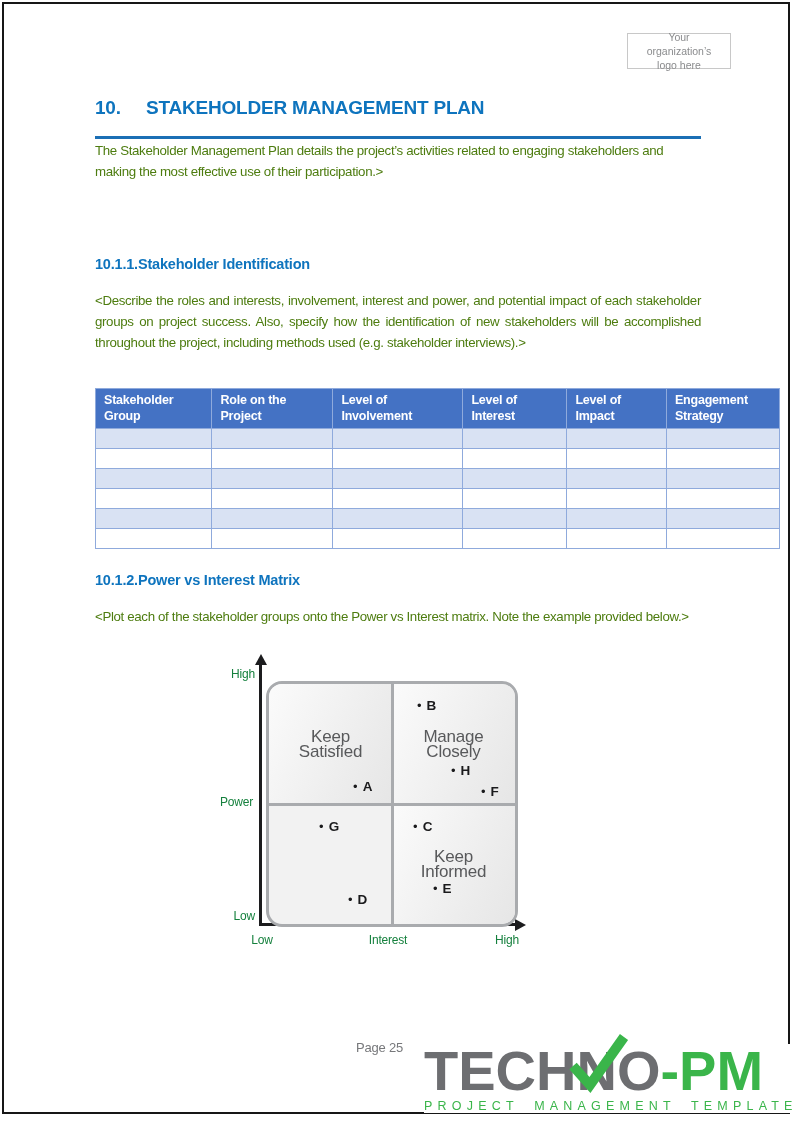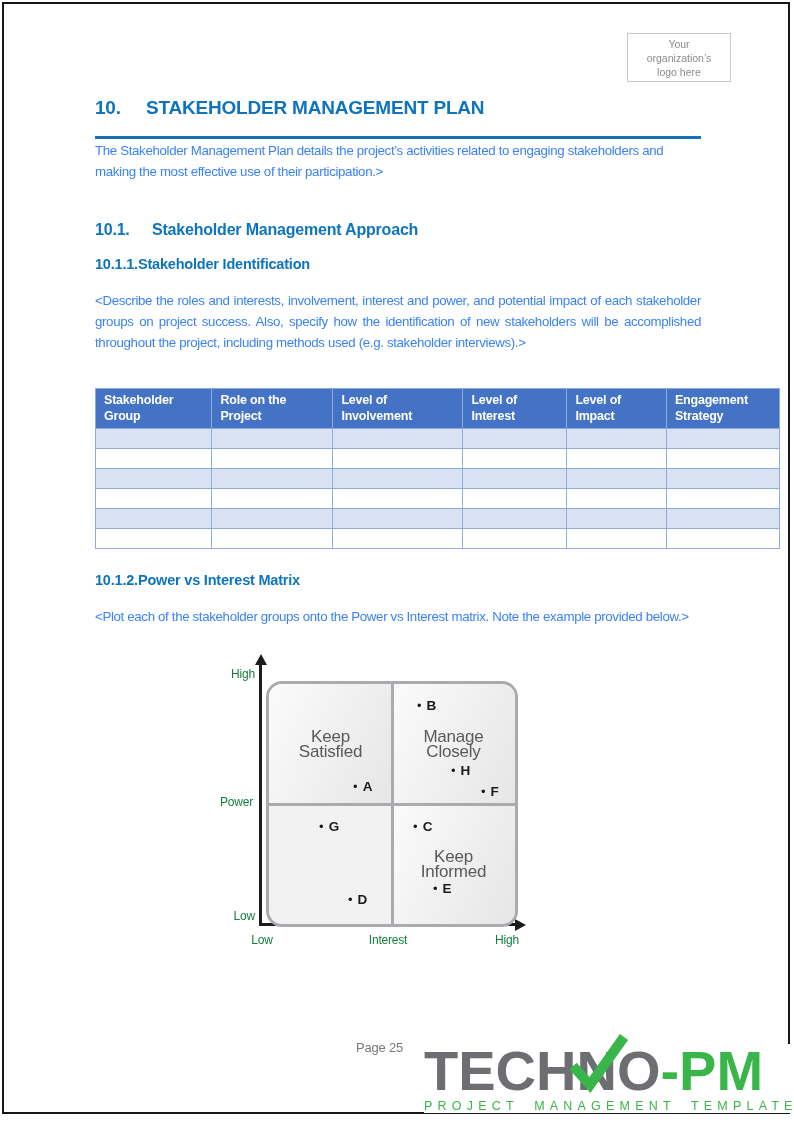--- a/index.html
+++ b/index.html
@@ -8,21 +8,21 @@
     font-family:"Liberation Sans", sans-serif; color:#1d1d1f; overflow:hidden;
   }
   .frame {
     position:absolute; left:2px; top:2px; right:4px; bottom:10px;
     border:2px solid #161616; pointer-events:none;
   }
 
   
   .doc-header { position:absolute; left:95px; top:50px; color:#77787b; font-size:13px; line-height:18px; letter-spacing:-0.2px; }
   .logo-box {
-    position:absolute; left:627px; top:33px; width:104px; height:49px;
+    position:absolute; left:627px; top:33px; width:104px; height:36px;
     border:1px solid #c8c8c8; display:flex; align-items:center; justify-content:center;
     text-align:center; color:#8a8b8d; font-size:10.5px; line-height:14px; padding:2px 9px; box-sizing:border-box;
   }
 
   
   .h1 {
     position:absolute; left:95px; top:97px; width:606px; margin:0;
     color:#0e74be; font-size:19px; font-weight:bold; letter-spacing:-0.2px;
     padding-bottom:17px; border-bottom:3px solid #1b6fb5; display:flex;
   }
@@ -32,21 +32,21 @@
     color:#0e74be; font-size:16px; font-weight:bold; letter-spacing:-0.2px; display:flex;
   }
   .h2-num { display:inline-block; width:57px; }
   .h3 { position:absolute; left:95px; margin:0; color:#0e74be; font-size:14.5px; font-weight:bold; letter-spacing:-0.2px; }
   .h3a { top:256px; }
   .h3b { top:572px; }
 
   
   .para {
     position:absolute; left:95px; width:606px; margin:0;
-    font-size:13.3px; line-height:21px; letter-spacing:-0.35px; color:#3b82f6;
+    font-size:13.3px; line-height:21px; letter-spacing:-0.35px; color:#4d7c0f;
   }
   .p-intro { top:140px; }
   .p-identify { top:290px; text-align:justify; }
   .p-matrix { top:606px; text-align:justify; }
 
   
   .stk-table {
     position:absolute; left:95px; top:388px; width:685px;
     border-collapse:collapse; table-layout:fixed;
   }
@@ -115,24 +115,20 @@
     <span>Your organization’s logo here</span>
   </div>
 
   <h1 class="h1">
     <span class="h1-num">10.</span>
     <span>STAKEHOLDER MANAGEMENT PLAN</span>
   </h1>
 
   <p class="para p-intro">The Stakeholder Management Plan details the project’s activities related to engaging stakeholders and making the most effective use of their participation.&gt;</p>
 
-  <h2 class="h2">
-    <span class="h2-num">10.1.</span>
-    <span>Stakeholder Management Approach</span>
-  </h2>
 
   <h3 class="h3 h3a">
     <span>10.1.1.</span><span>Stakeholder Identification</span>
   </h3>
 
   <p class="para p-identify">&lt;Describe the roles and interests, involvement, interest and power, and potential impact of each stakeholder groups on project success.  Also, specify how the identification of new stakeholders will be accomplished throughout the project, including methods used (e.g. stakeholder interviews).&gt;</p>
 
   <table class="stk-table">
     <colgroup>
       <col class="c1">

